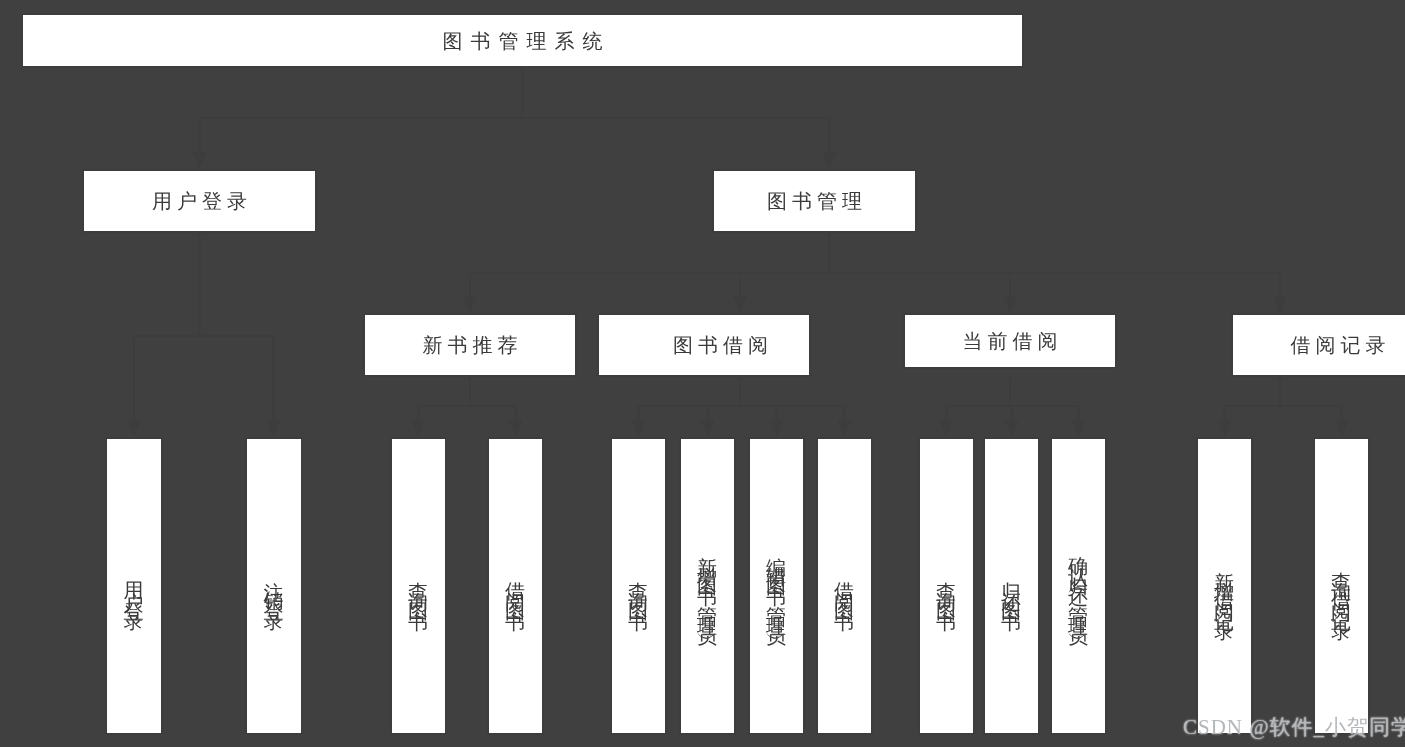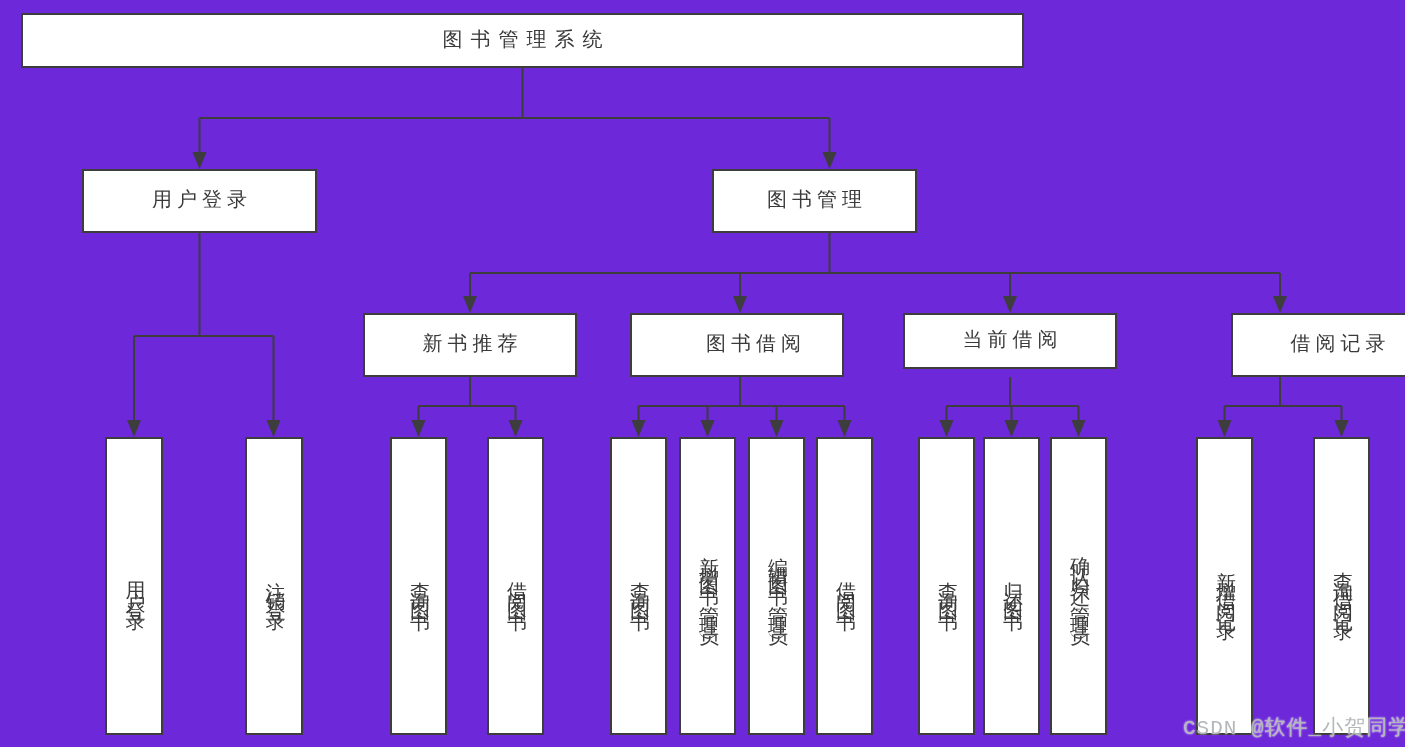--- a/index.html
+++ b/index.html
@@ -1,20 +1,20 @@
 <!DOCTYPE html>
 <html><head>
 <meta charset="utf-8">
 <style>
   html,body{margin:0;padding:0;background:#ffffff;}
   #stage{
     position:relative;
     width:1405px;height:747px;
-    background:#6d28d9;
-    font-family:Liberation Mono, monospace;
+    background:#404040;
+    font-family:Liberation Serif, serif;
     color:#3a3a3a;
     overflow:hidden;
   }
   #wires{position:absolute;left:0;top:0;width:1405px;height:747px;}
   .node{
     position:absolute;
     box-sizing:border-box;
     border:2px solid #3d3d3d;
     background:#ffffff;
     display:flex;align-items:center;justify-content:center;
@@ -118,21 +118,21 @@
       <polygon points="1334.5,420 1348.5,420 1341.5,437"></polygon>
     </g>
   </svg>
 
   <div class="node node-h node-root" style="left:21px;top:13px;width:1003px;height:55px;">图书管理系统</div>
 
   <div class="node node-h" style="left:82px;top:169px;width:235px;height:64px;">用户登录</div>
   <div class="node node-h" style="left:712px;top:169px;width:205px;height:64px;">图书管理</div>
 
   <div class="node node-h" style="left:363px;top:313px;width:214px;height:64px;">新书推荐</div>
-  <div class="node node-h" style="left:630px;top:313px;width:214px;height:64px;padding-left:33px;">图书借阅</div>
+  <div class="node node-h" style="left:597px;top:313px;width:214px;height:64px;padding-left:33px;">图书借阅</div>
   <div class="node node-h" style="left:903px;top:313px;width:214px;height:56px;">当前借阅</div>
   <div class="node node-h" style="left:1231px;top:313px;width:214px;height:64px;">借阅记录</div>
 
   <div class="node node-v" style="left:105px;top:437px;width:58px;height:298px;">
     <span>用户登录</span>
   </div>
   <div class="node node-v" style="left:245px;top:437px;width:58px;height:298px;">
     <span>注销登录</span>
   </div>
 

